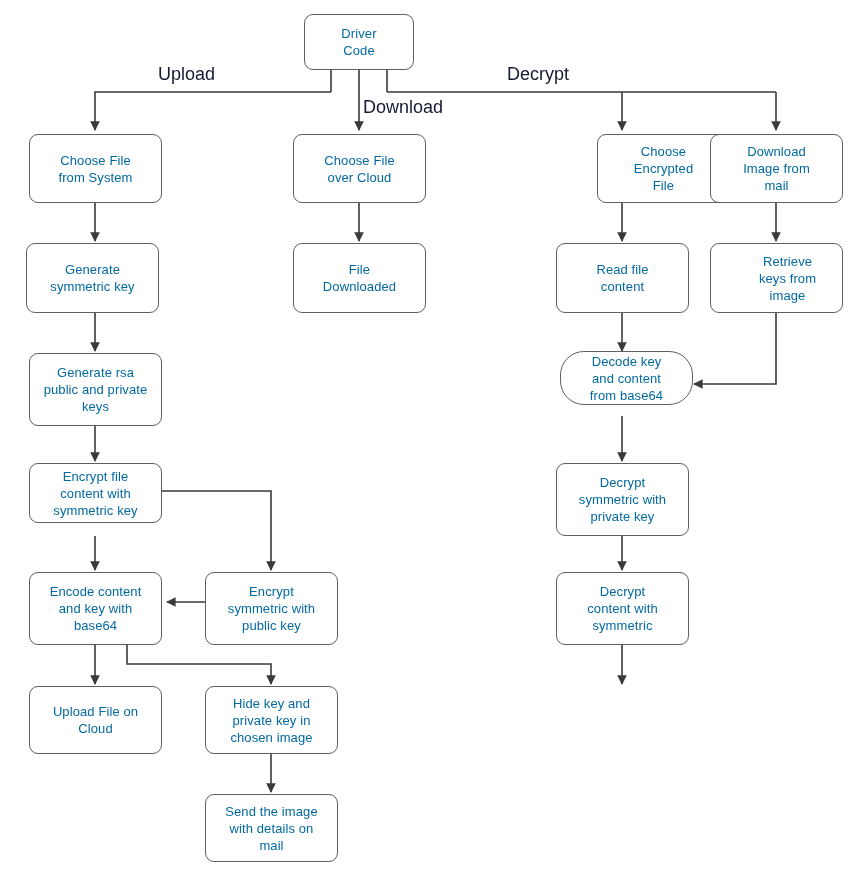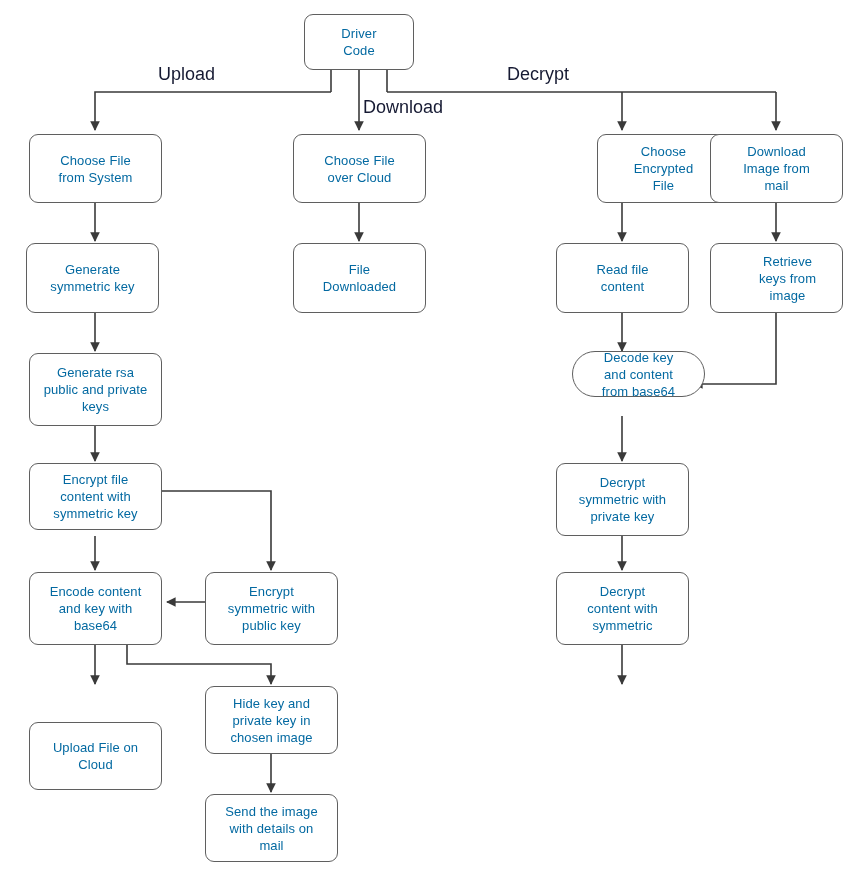--- a/index.html
+++ b/index.html
@@ -107,33 +107,33 @@
   <div class="node" style="left:29px; top:134px; width:133px; height:69px;">Choose File
 from System</div>
 
   <div class="node" style="left:26px; top:243px; width:133px; height:70px;text-align:center;">Generate
 symmetric key</div>
 
   <div class="node" style="left:29px; top:353px; width:133px; height:73px;">Generate rsa
 public and private
 keys</div>
 
-  <div class="node" style="left:29px; top:463px; width:133px; height:67px;">Encrypt file
+  <div class="node" style="left:29px; top:463px; width:133px; height:60px;">Encrypt file
 content with
 symmetric key</div>
 
   <div class="node" style="left:29px; top:572px; width:133px; height:73px;">Encode content
 and key with
 base64</div>
 
   <div class="node" style="left:205px; top:572px; width:133px; height:73px;">Encrypt
 symmetric with
 public key</div>
 
-  <div class="node" style="left:29px; top:686px; width:133px; height:68px;margin-top:36px;">Upload File on
+  <div class="node" style="left:29px; top:686px; width:133px; height:68px;">Upload File on
 Cloud</div>
 
   <div class="node" style="left:205px; top:686px; width:133px; height:68px;">Hide key and
 private key in
 chosen image</div>
 
   <div class="node" style="left:205px; top:794px; width:133px; height:68px;">Send the image
 with details on
 mail</div>
 
@@ -143,21 +143,21 @@
   <div class="node" style="left:293px; top:243px; width:133px; height:70px;">File
 Downloaded</div>
 
   <div class="node" style="left:556px; top:134px; width:133px; height:69px;margin-left:41px;">Choose
 Encrypted
 File</div>
 
   <div class="node" style="left:556px; top:243px; width:133px; height:70px;">Read file
 content</div>
 
-  <div class="node" style="left:572px; top:351px; width:133px; height:46px;border-radius:24px;">Decode key
+  <div class="node" style="left:560px; top:351px; width:133px; height:54px;border-radius:24px;">Decode key
 and content
 from base64</div>
 
   <div class="node" style="left:556px; top:463px; width:133px; height:73px;">Decrypt
 symmetric with
 private key</div>
 
   <div class="node" style="left:556px; top:572px; width:133px; height:73px;">Decrypt
 content with
 symmetric</div>

